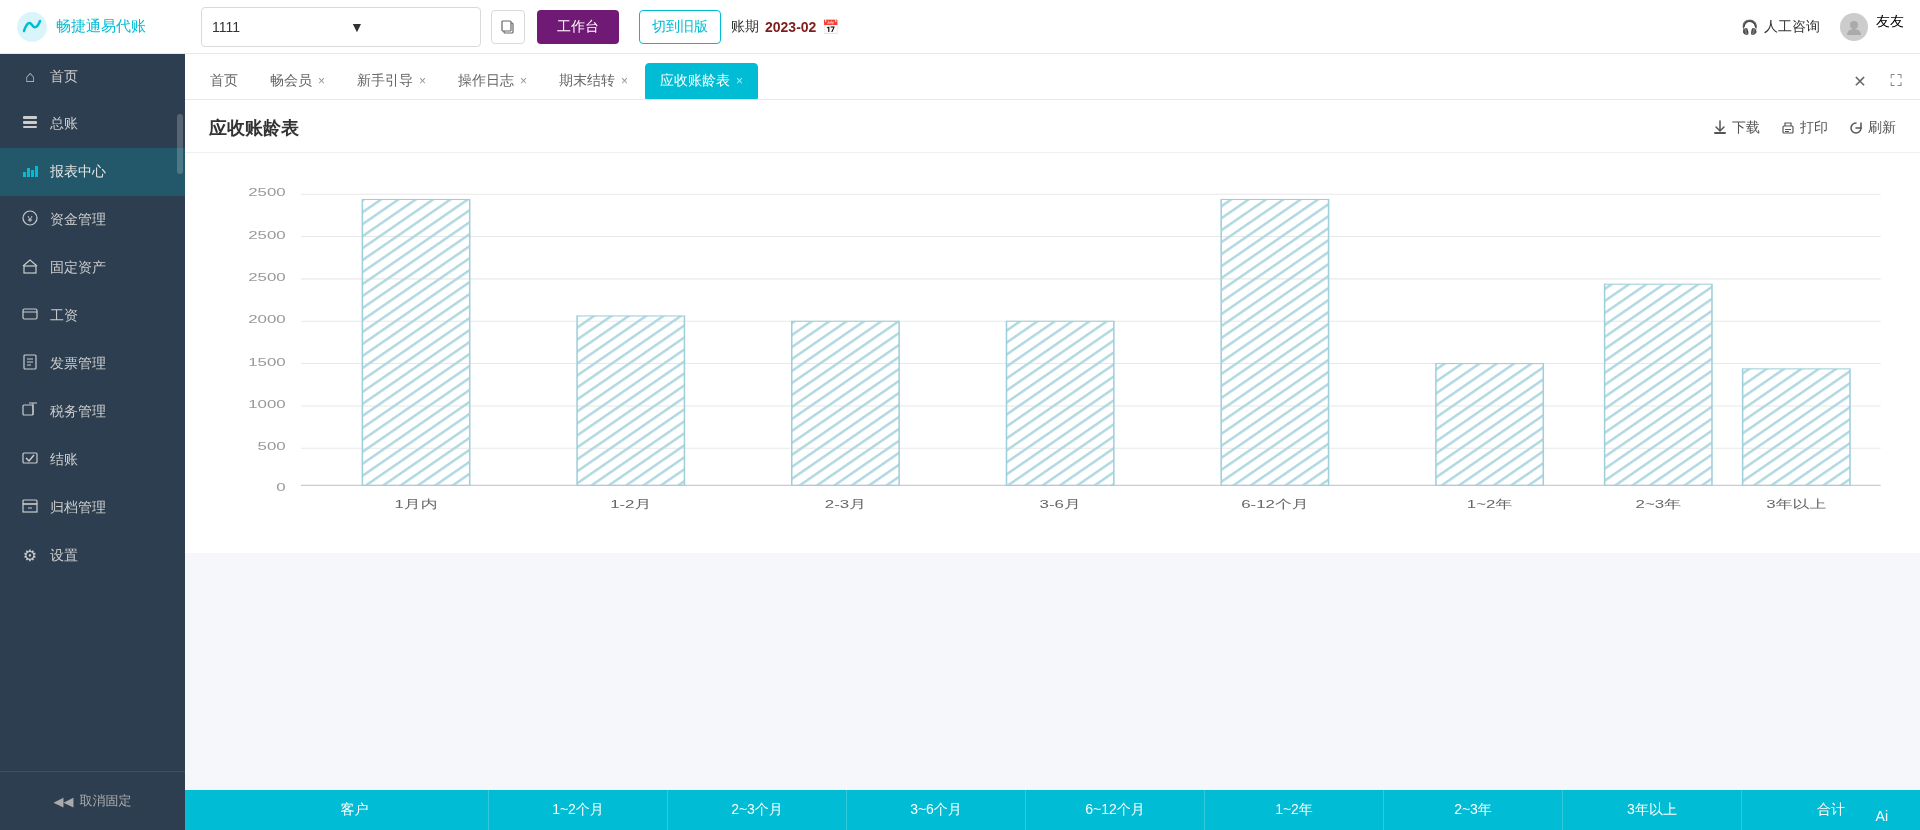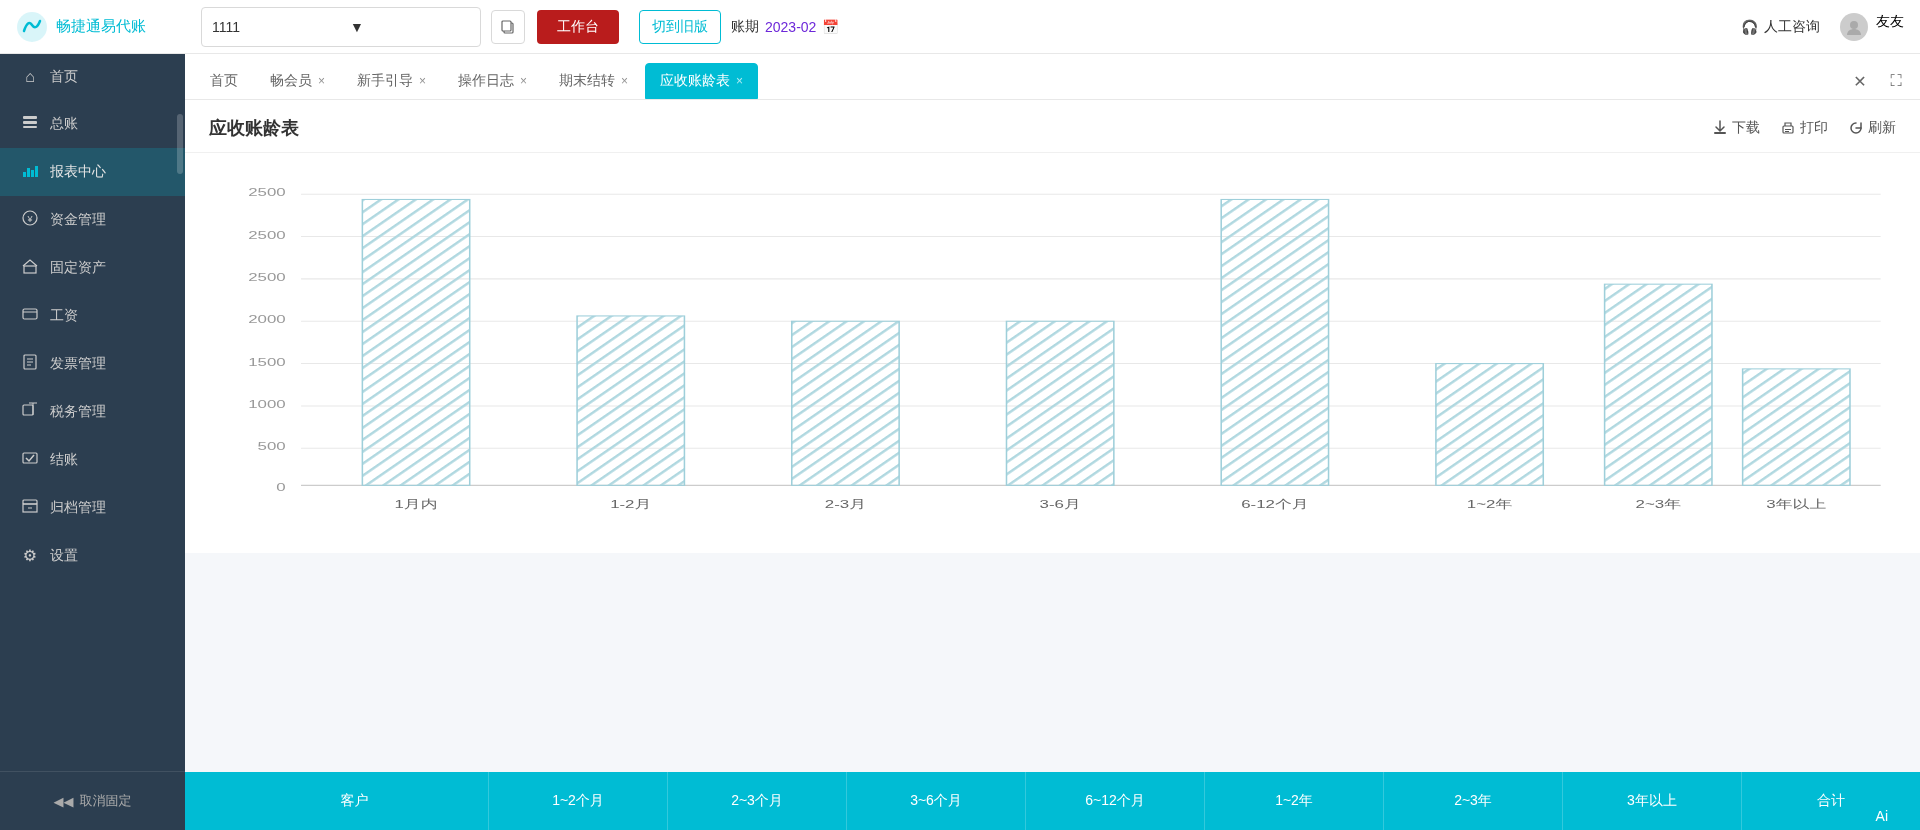--- a/index.html
+++ b/index.html
@@ -51,21 +51,21 @@
       width: 34px; height: 34px;
       border: 1px solid #d9d9d9;
       border-radius: 4px;
       display: flex; align-items: center; justify-content: center;
       cursor: pointer;
       background: #fff;
       color: #666;
       margin-right: 12px;
     }
     .workbench-btn {
-      background: #b91c1c;
+      background: #701a75;
       color: #fff;
       border: none;
       border-radius: 4px;
       padding: 0 20px;
       height: 34px;
       font-size: 14px;
       cursor: pointer;
       margin-right: 10px;
     }
     .switch-btn {
@@ -298,21 +298,21 @@
     .chart-svg {
       width: 100%;
       height: 100%;
     }
 
     
     .table-footer {
       background: #00bcd4;
       display: flex;
       align-items: center;
-      height: 58px;
+      height: 40px;
       flex-shrink: 0;
       margin-top: auto;
       padding-left: 36px;
     }
     .table-footer-cell {
       flex: 1;
       text-align: center;
       color: #fff;
       font-size: 14px;
       font-weight: 500;
@@ -360,21 +360,21 @@
       <rect x="4" y="4" width="9" height="10" rx="1" stroke="#666" stroke-width="1.2" fill="none"></rect>
       <rect x="2" y="2" width="9" height="10" rx="1" stroke="#666" stroke-width="1.2" fill="white"></rect>
     </svg>
   </div>
 
   <button class="workbench-btn">工作台</button>
   <button class="switch-btn">切到旧版</button>
 
   <div class="period-area">
     <span>账期</span>
-    <span style="font-weight:400;color:#6d28d9;">2023-02</span>
+    <span style="font-weight:700;color:#7f1d1d;">2023-02</span>
     <span class="calendar-icon">📅</span>
   </div>
 
   <div class="header-right">
     <div class="consult-btn">
       <span>🎧</span>
       <span>人工咨询</span>
     </div>
     <div class="user-area">
       <div class="user-avatar">

